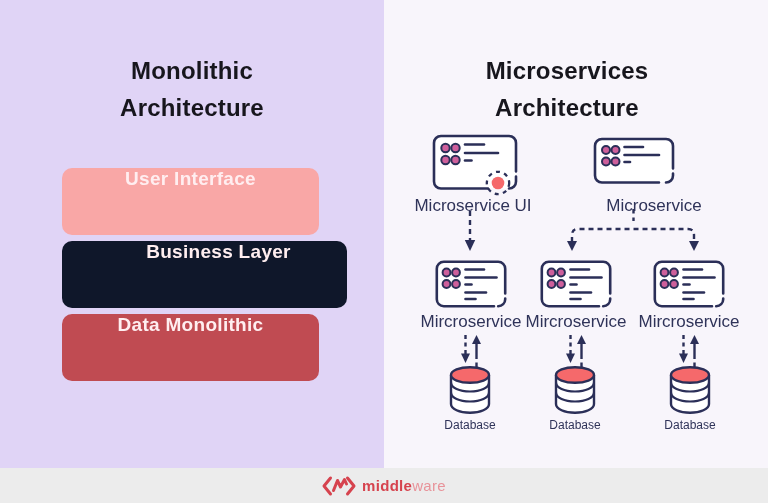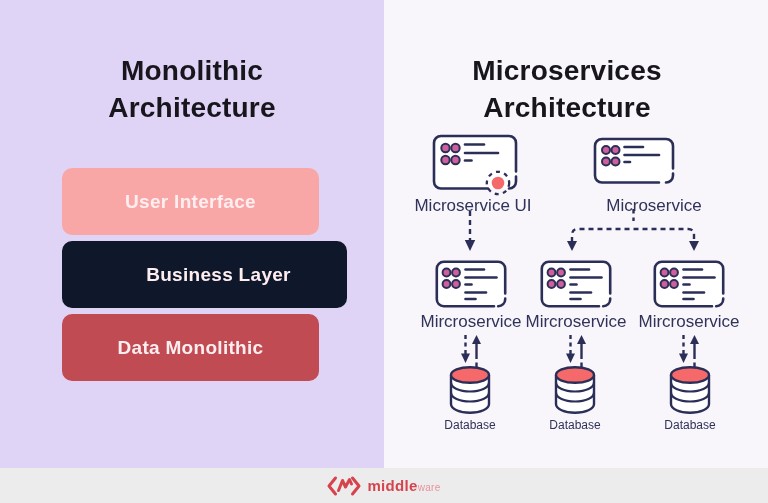--- a/index.html
+++ b/index.html
@@ -1,35 +1,35 @@
 <!DOCTYPE html>
 <html style="--left-bg: #e0d4f6; --right-bg: #f8f5fb; --footer-bg: #ececec; --navy: #2b2f58; --title-text: #17161d; --layer-text: #ffeef0; --label-text: #2f3359; --logo-red: #d6434e; --logo-red-light: #e8939a;"><head>
 <meta charset="utf-8">
 <style>
   html,body{margin:0;padding:0;}
   body{font-family:"Liberation Sans", sans-serif;}
   #stage{position:relative;width:768px;height:503px;overflow:hidden;background:var(--right-bg);}
   .panel{position:absolute;top:0;height:468px;}
   #left-panel{left:0;width:384px;background:var(--left-bg);}
   #right-panel{left:384px;width:384px;background:var(--right-bg);}
-  .big-title{position:absolute;top:52px;text-align:center;font-size:28px;font-weight:700;
+  .big-title{position:absolute;top:52px;text-align:center;font-size:24px;font-weight:700;
              color:var(--title-text);line-height:37px;letter-spacing:.2px;}
   #mono-title{left:0;width:384px;}
   #micro-title{left:386px;width:362px;}
   .layer{position:absolute;left:62px;width:257px;height:67px;border-radius:10px;
-         display:flex;align-items:center;justify-content:center;
+         display:flex;align-items:flex-start;justify-content:center;
          font-size:19px;font-weight:600;color:var(--layer-text);letter-spacing:.3px;}
   .node-label{position:absolute;width:120px;text-align:center;font-size:17px;
               color:var(--label-text);font-weight:500;}
   .db-label{font-size:12px;}
   .icon{position:absolute;color:var(--navy);}
   #footer-bar{position:absolute;left:0;top:468px;width:768px;height:35px;background:var(--footer-bg);
               display:flex;align-items:center;justify-content:center;gap:6px;}
   .brand-bold{font-size:15px;font-weight:700;color:var(--logo-red);letter-spacing:.3px;text-align:right;}
-  .brand-light{font-size:10px;font-weight:400;color:var(--logo-red-light);letter-spacing:.3px;}
+  .brand-light{font-size:15px;font-weight:400;color:var(--logo-red-light);letter-spacing:.3px;}
 </style>
 </head>
 <body>
 
 <div id="stage">
 
   <div id="left-panel" class="panel"></div>
 
   <div id="mono-title" class="big-title">
     <span style="display:block">Monolithic</span>

